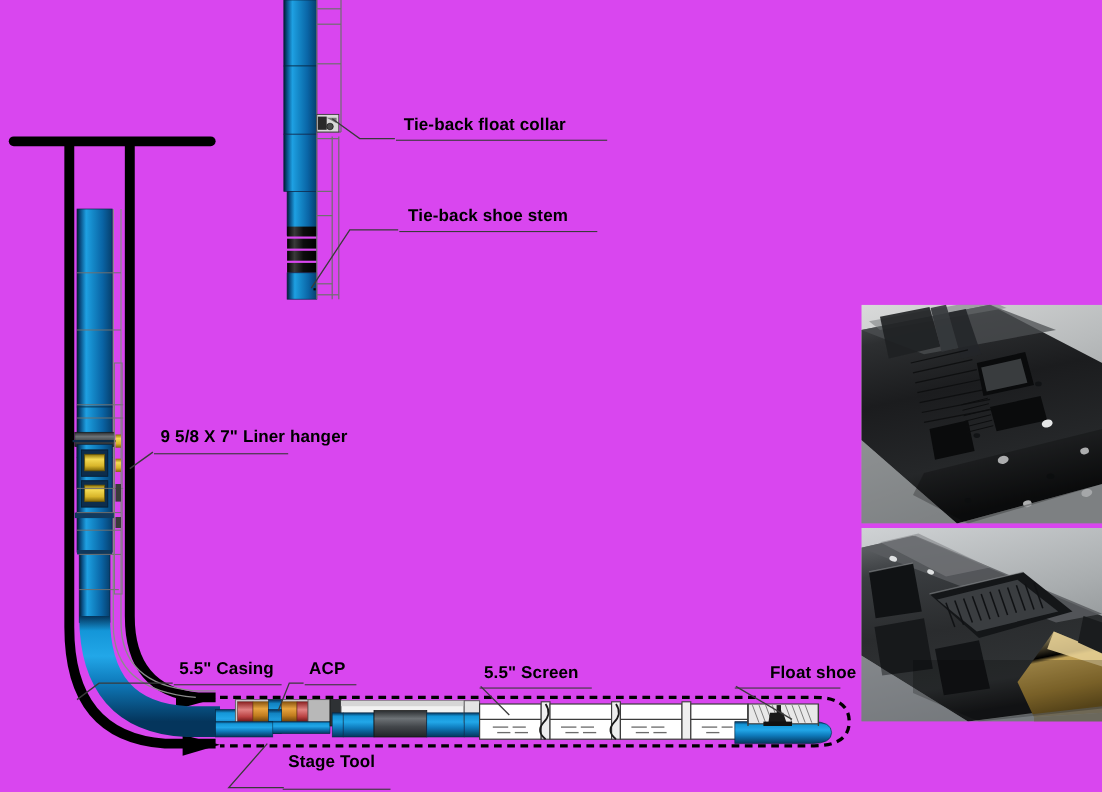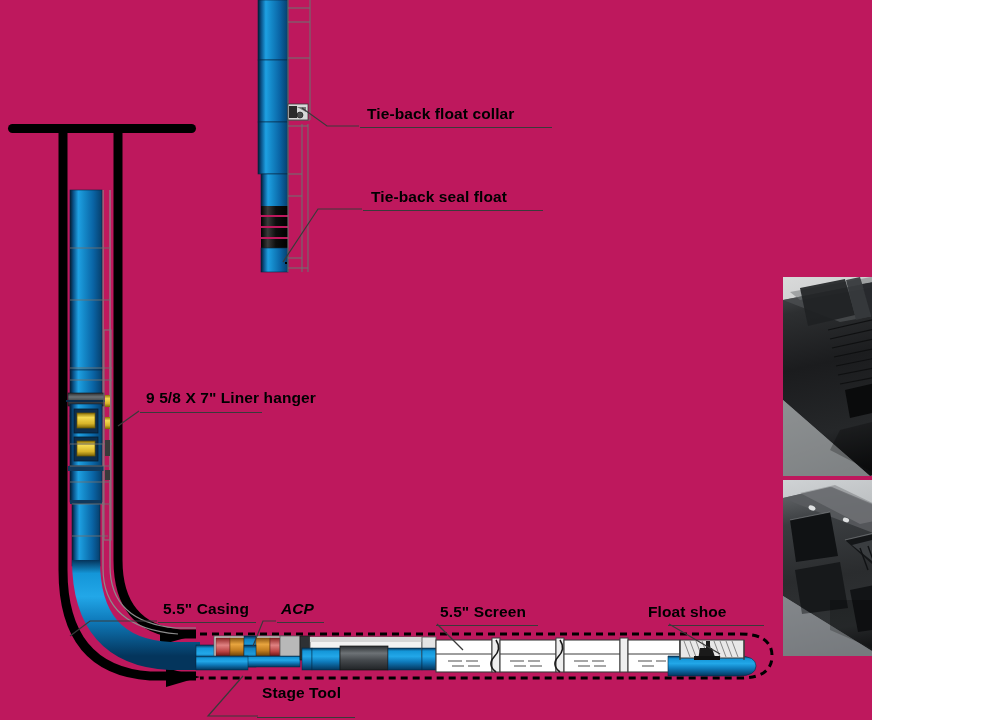--- a/index.html
+++ b/index.html
@@ -2,23 +2,23 @@
 <html><head>
 <meta charset="utf-8">
 <style>
   html, body {
     margin: 0;
     padding: 0;
     background: #ffffff;
   }
   #stage {
     position: relative;
-    width: 872px;
+    width: 1002px;
     height: 720px;
-    background: #be185d;
+    background: #d946ef;
     overflow: hidden;
     font-family: "Liberation Sans", sans-serif;
   }
   .label {
     position: absolute;
     font-family: "Liberation Sans", sans-serif;
     font-weight: bold;
     font-size: 15.5px;
     color: #000000;
     white-space: nowrap;
@@ -478,34 +478,34 @@
 
         <path d="M 783 596 L 880 656 L 1002 642 L 1002 656 L 783 656 Z" fill="#72757a" opacity="0.6"></path>
         <path d="M 830 600 L 1002 600 L 1002 644 L 890 656 L 830 630 Z" fill="#000" opacity="0.22"></path>
       </g>
     </g>
   </svg>
 
   <div class="label" style="left:367px; top:105px;">Tie-back float collar</div>
   <div class="underline" style="left:360px; top:127px; width:192px;"></div>
 
-  <div class="label" style="left:371px; top:188px;">Tie-back seal float</div>
+  <div class="label" style="left:371px; top:188px;">Tie-back shoe stem</div>
   <div class="underline" style="left:363px; top:210px; width:180px;"></div>
 
   <div class="label" style="left:146px; top:389px;">9 5/8 X 7"  Liner hanger</div>
   <div class="underline" style="left:140px; top:412px; width:122px;"></div>
 
   <div class="label" style="left:163px; top:600px;">5.5" Casing</div>
   <div class="underline" style="left:158px; top:622px; width:98px;"></div>
 
-  <div class="label" style="left:281px; top:600px;font-style:italic;">ACP</div>
+  <div class="label" style="left:281px; top:600px;">ACP</div>
   <div class="underline" style="left:277px; top:622px; width:47px;"></div>
 
   <div class="label" style="left:440px; top:603px;">5.5" Screen</div>
   <div class="underline" style="left:436px; top:625px; width:102px;"></div>
 
-  <div class="label" style="left:648px; top:603px;text-align:center;">Float shoe</div>
+  <div class="label" style="left:700px; top:603px;text-align:center;">Float shoe</div>
   <div class="underline" style="left:668px; top:625px; width:96px;"></div>
 
   <div class="label" style="left:262px; top:684px;">Stage Tool</div>
   <div class="underline" style="left:257px; top:717px; width:98px;"></div>
 
 </div>
 
 </body></html>

